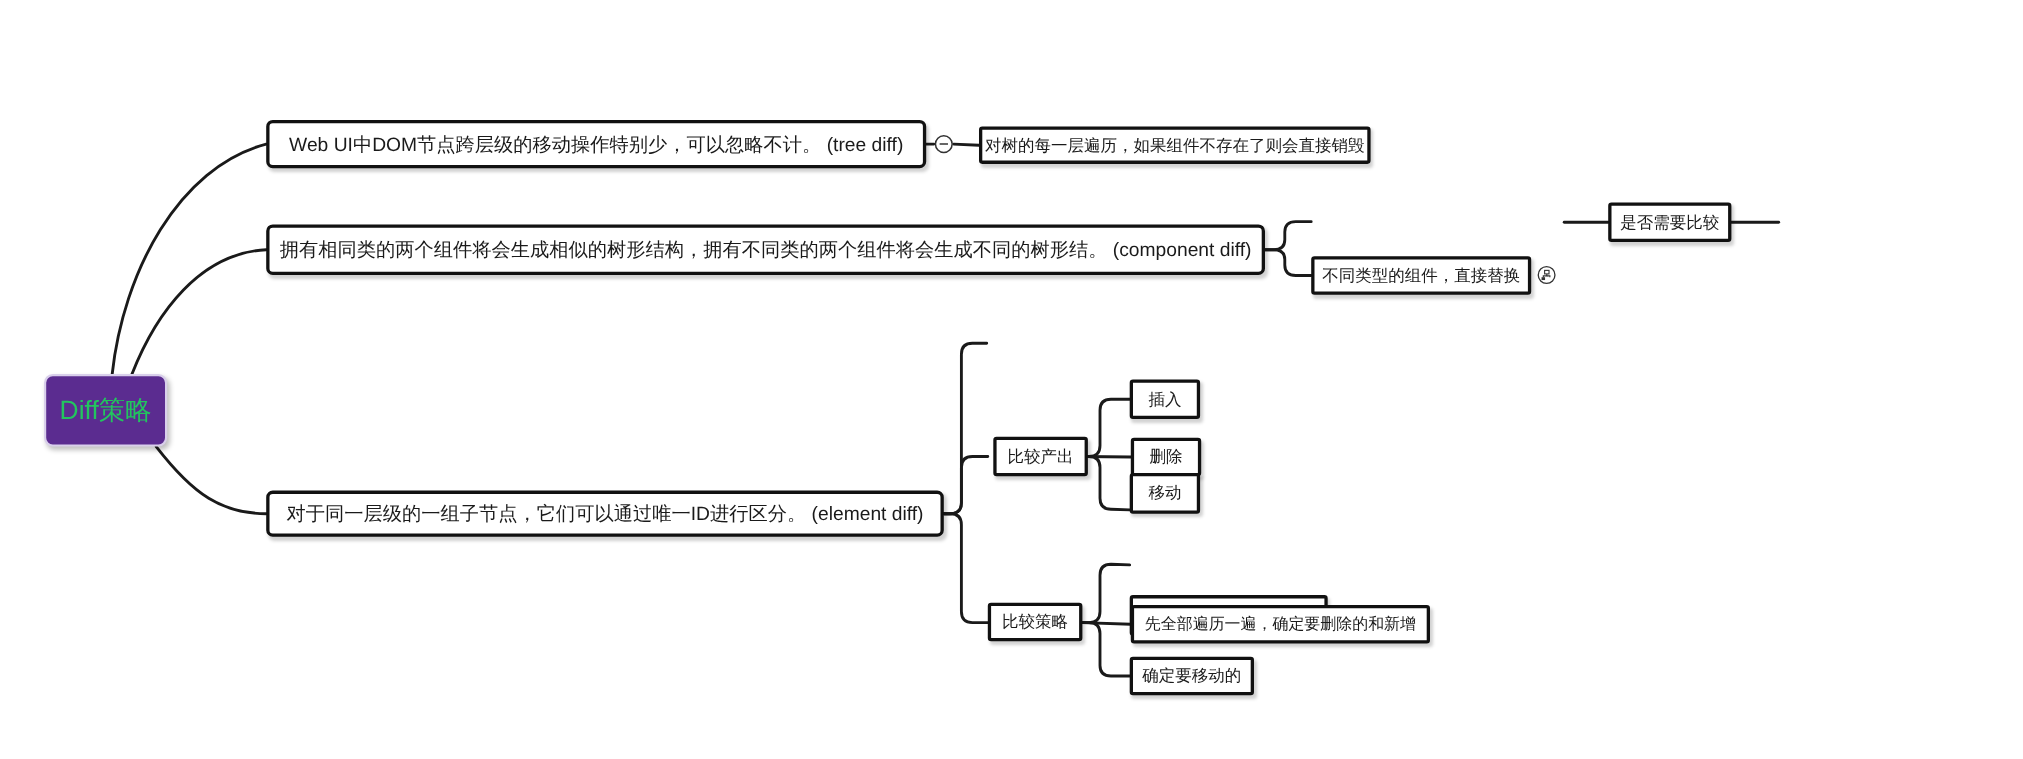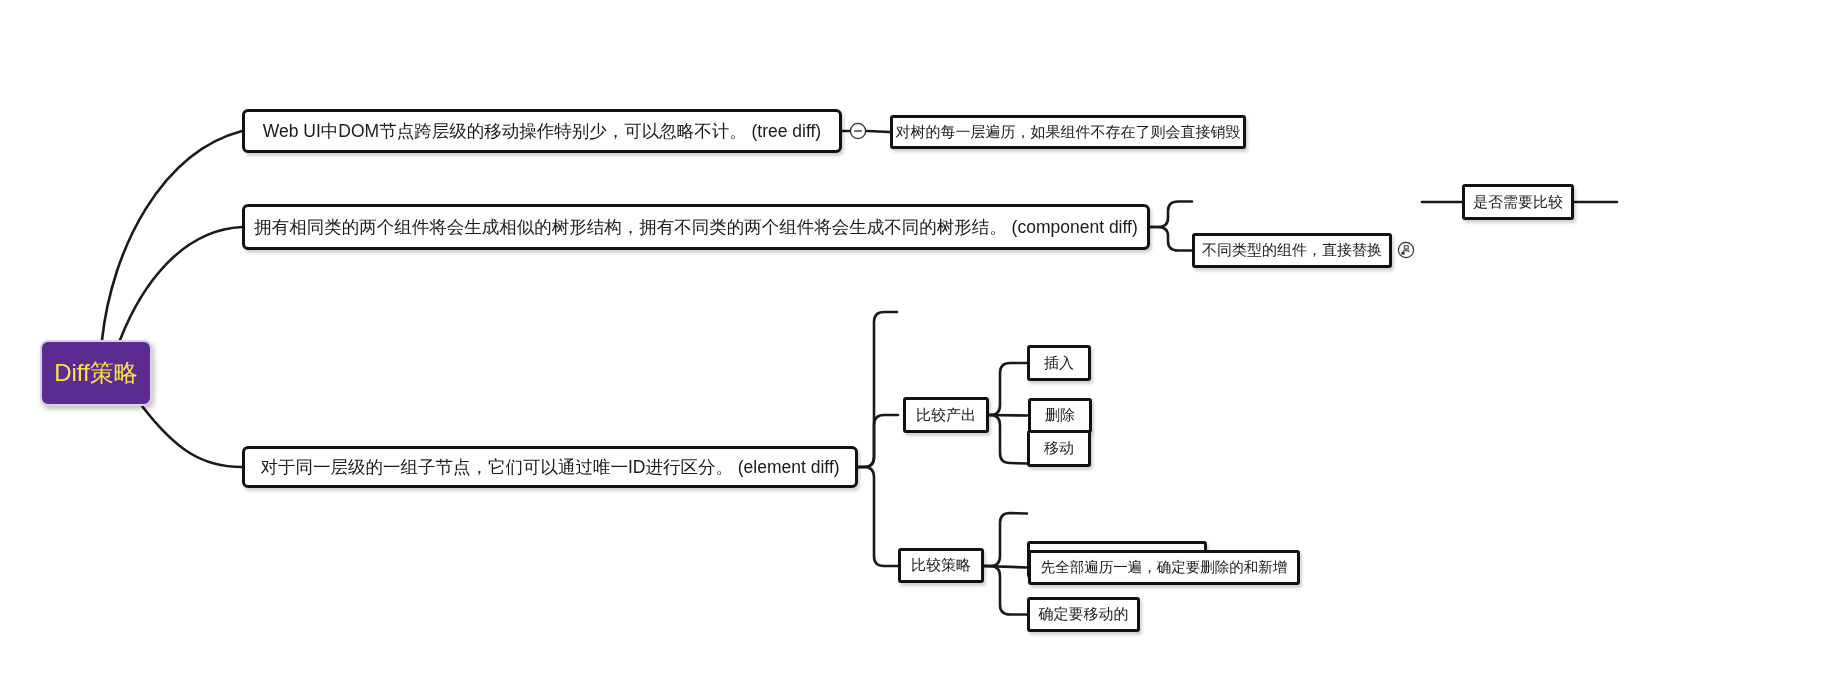--- a/index.html
+++ b/index.html
@@ -21,21 +21,21 @@
     box-shadow:2px 3px 3px rgba(0,0,0,0.18);
     white-space:nowrap;
     box-sizing:border-box;
     cursor:default;
   }
   .main{font-size:17.5px;border-radius:6px;}
   .sub{font-size:15px;border-width:3px;border-radius:3px;}
   .sub.latin{font-size:16px;}
   .root{
     background:#5b2c90;
-    color:#fde047;
+    color:#22c55e;
     font-size:24px;
     border:2px solid #d9cfeb;
     border-radius:8px;
     box-shadow:2px 3px 5px rgba(0,0,0,0.25);
   }
   .badge{position:absolute;display:flex;align-items:center;justify-content:center;}
   .watermark{
     position:absolute;
     right:26px;bottom:5px;
     font-size:20px;

